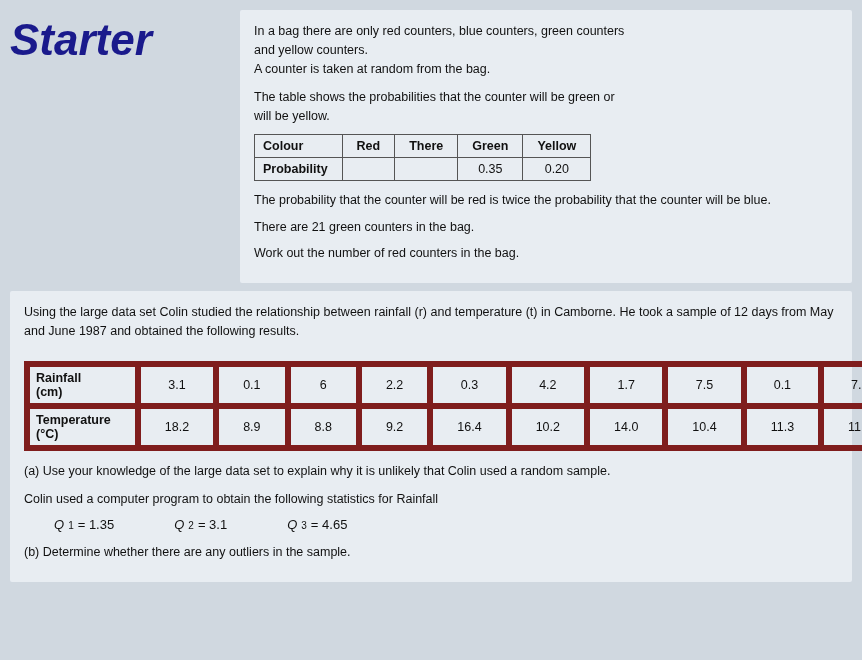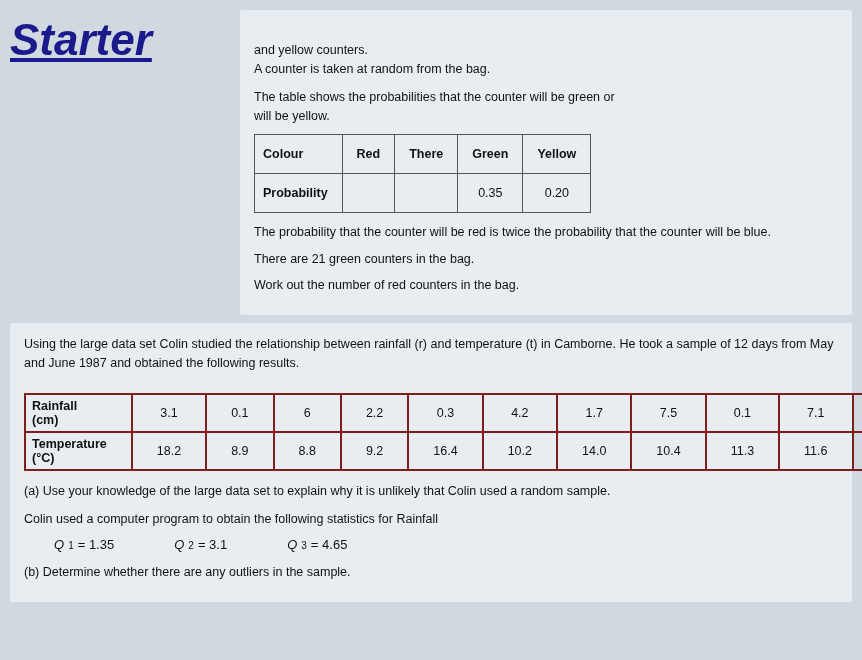--- a/index.html
+++ b/index.html
@@ -28,21 +28,20 @@
       gap: 10px;
     }
 
     .starter-title {
       font-size: 44px;
       font-weight: bold;
       color: #1a1a8c;
       font-style: italic;
       min-width: 220px;
       padding-top: 5px;
-      text-decoration: underline;
     }
 
     .right-content {
       flex: 1;
       background: #e8edf2;
       padding: 12px 14px;
       border-radius: 2px;
     }
 
     .intro-text {
@@ -52,21 +51,21 @@
     }
 
     .colour-table {
       border-collapse: collapse;
       margin-bottom: 10px;
       font-size: 12.5px;
     }
 
     .colour-table th, .colour-table td {
       border: 1px solid #555;
-      padding: 12px 14px;
+      padding: 4px 14px;
       text-align: center;
     }
 
     .colour-table th:first-child, .colour-table td:first-child {
       font-weight: bold;
       text-align: left;
       padding-left: 8px;
     }
 
     .colour-table th {
@@ -101,21 +100,21 @@
     }
 
     .data-table {
       border-collapse: collapse;
       font-size: 12.5px;
       margin-bottom: 10px;
       width: 100%;
     }
 
     .data-table th, .data-table td {
-      border: 2px solid #7f1d1d;
+      border: 6px solid #7f1d1d;
       padding: 4px 24px;
       text-align: center;
     }
 
     .data-table th:first-child, .data-table td:first-child {
       font-weight: bold;
       text-align: left;
       padding-left: 6px;
       width: 110px;
     }
@@ -149,21 +148,21 @@
 <body>
 
 <div class="page-container">
 
   <div class="top-section">
 
     <div class="starter-title">Starter</div>
 
     <div class="right-content">
       <div class="intro-text">
-        <br>
+        <span>In a bag there are only red counters, blue counters, green counters</span><br>
         <span>and yellow counters.</span><br>
         <span>A counter is taken at random from the bag.</span>
       </div>
 
       <div class="paragraph">
         <span>The table shows the probabilities that the counter will be green or</span><br>
         <span>will be yellow.</span>
       </div>
 
       <table class="colour-table">

